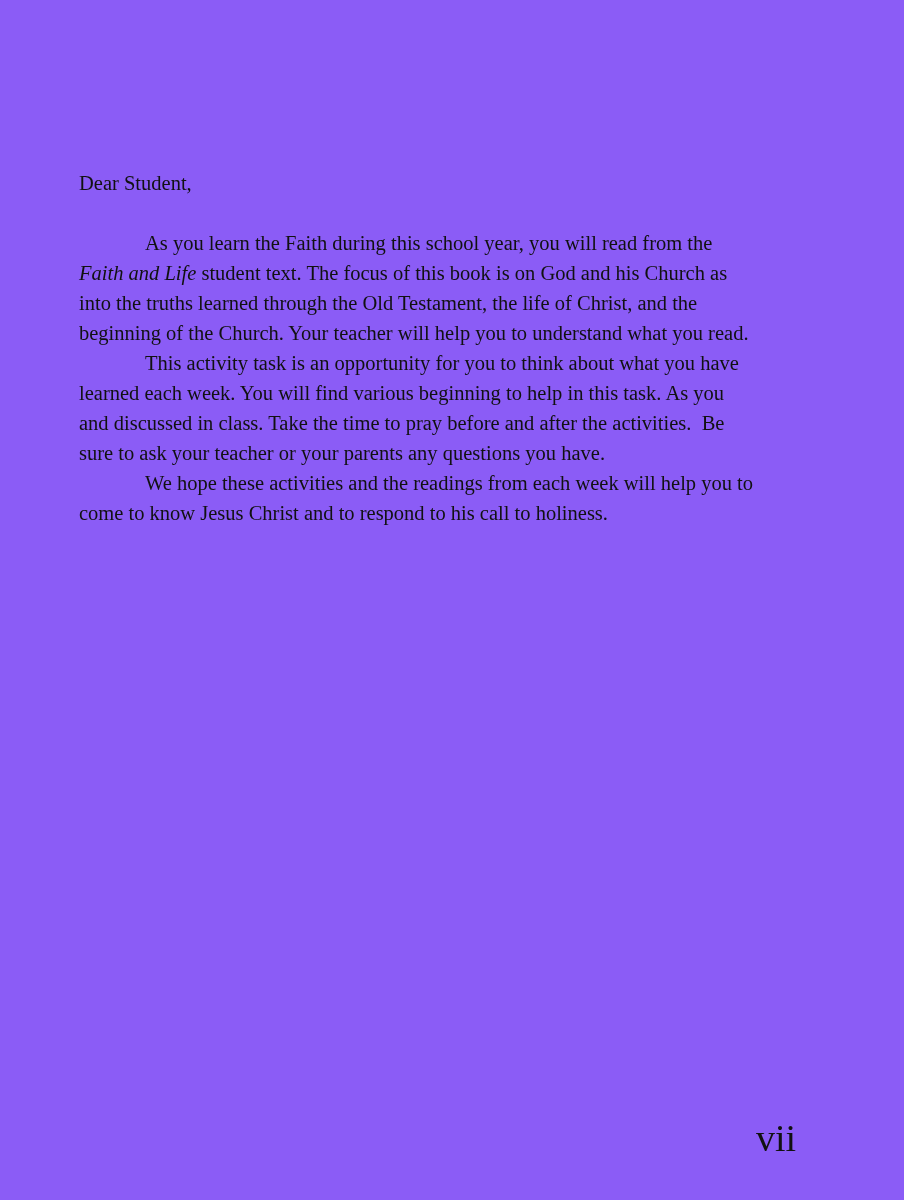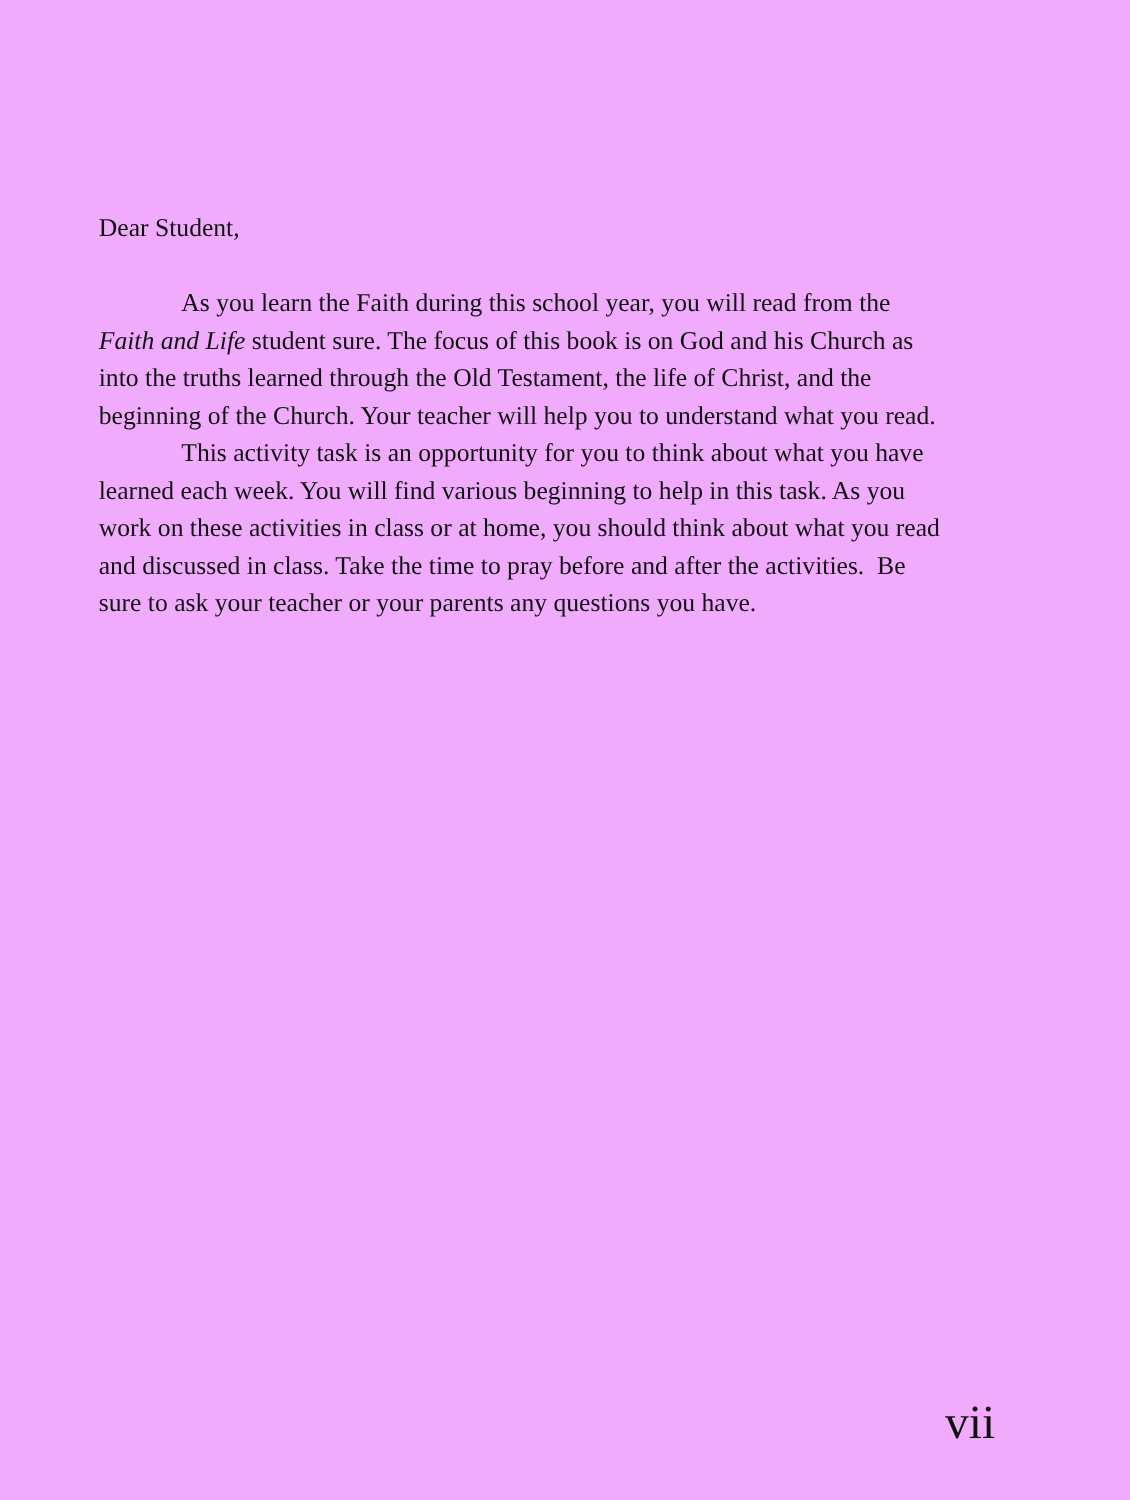--- a/index.html
+++ b/index.html
@@ -1,19 +1,19 @@
 <!DOCTYPE html>
 <html><head>
   <meta charset="utf-8">
   <style>
     html, body { margin: 0; padding: 0; background: #ffffff; }
     body { width: 904px; height: 1200px; position: relative; overflow: hidden; }
     .page {
       position: absolute; left: 0; top: 0; width: 904px; height: 1200px;
-      background: #f0abfc; color: #111111;
+      background: #8b5cf6; color: #111111;
       font-family: "Liberation Serif", "DejaVu Serif", serif;
     }
     .salutation {
       position: absolute; left: 79px; top: 168px;
       font-size: 20.5px; line-height: 30px; margin: 0;
     }
     .body-text {
       position: absolute; left: 79px; top: 228px; width: 720px;
       font-size: 20.5px; line-height: 30px;
     }
@@ -29,27 +29,30 @@
   </style>
 </head>
 <body>
 
 <div class="page">
   <p class="salutation">Dear Student,</p>
 
   <div class="body-text">
     <p class="para">
       <span class="line first">As you learn the Faith during this school year, you will read from the</span>
-      <span class="line"><em>Faith and Life</em><span> student sure. The focus of this book is on God and his Church as</span></span>
+      <span class="line"><em>Faith and Life</em><span> student text. The focus of this book is on God and his Church as</span></span>
       <span class="line">into the truths learned through the Old Testament, the life of Christ, and the</span>
       <span class="line">beginning of the Church. Your teacher will help you to understand what you read.</span>
     </p>
     <p class="para">
       <span class="line first">This activity task is an opportunity for you to think about what you have</span>
       <span class="line">learned each week. You will find various beginning to help in this task. As you</span>
-      <span class="line">work on these activities in class or at home, you should think about what you read</span>
       <span class="line" style="white-space: pre;">and discussed in class. Take the time to pray before and after the activities.  Be</span>
       <span class="line">sure to ask your teacher or your parents any questions you have.</span>
+    </p>
+    <p class="para">
+      <span class="line first">We hope these activities and the readings from each week will help you to</span>
+      <span class="line">come to know Jesus Christ and to respond to his call to holiness.</span>
     </p>
   </div>
 
   <p class="page-number">vii</p>
 </div>
 
 </body></html>

